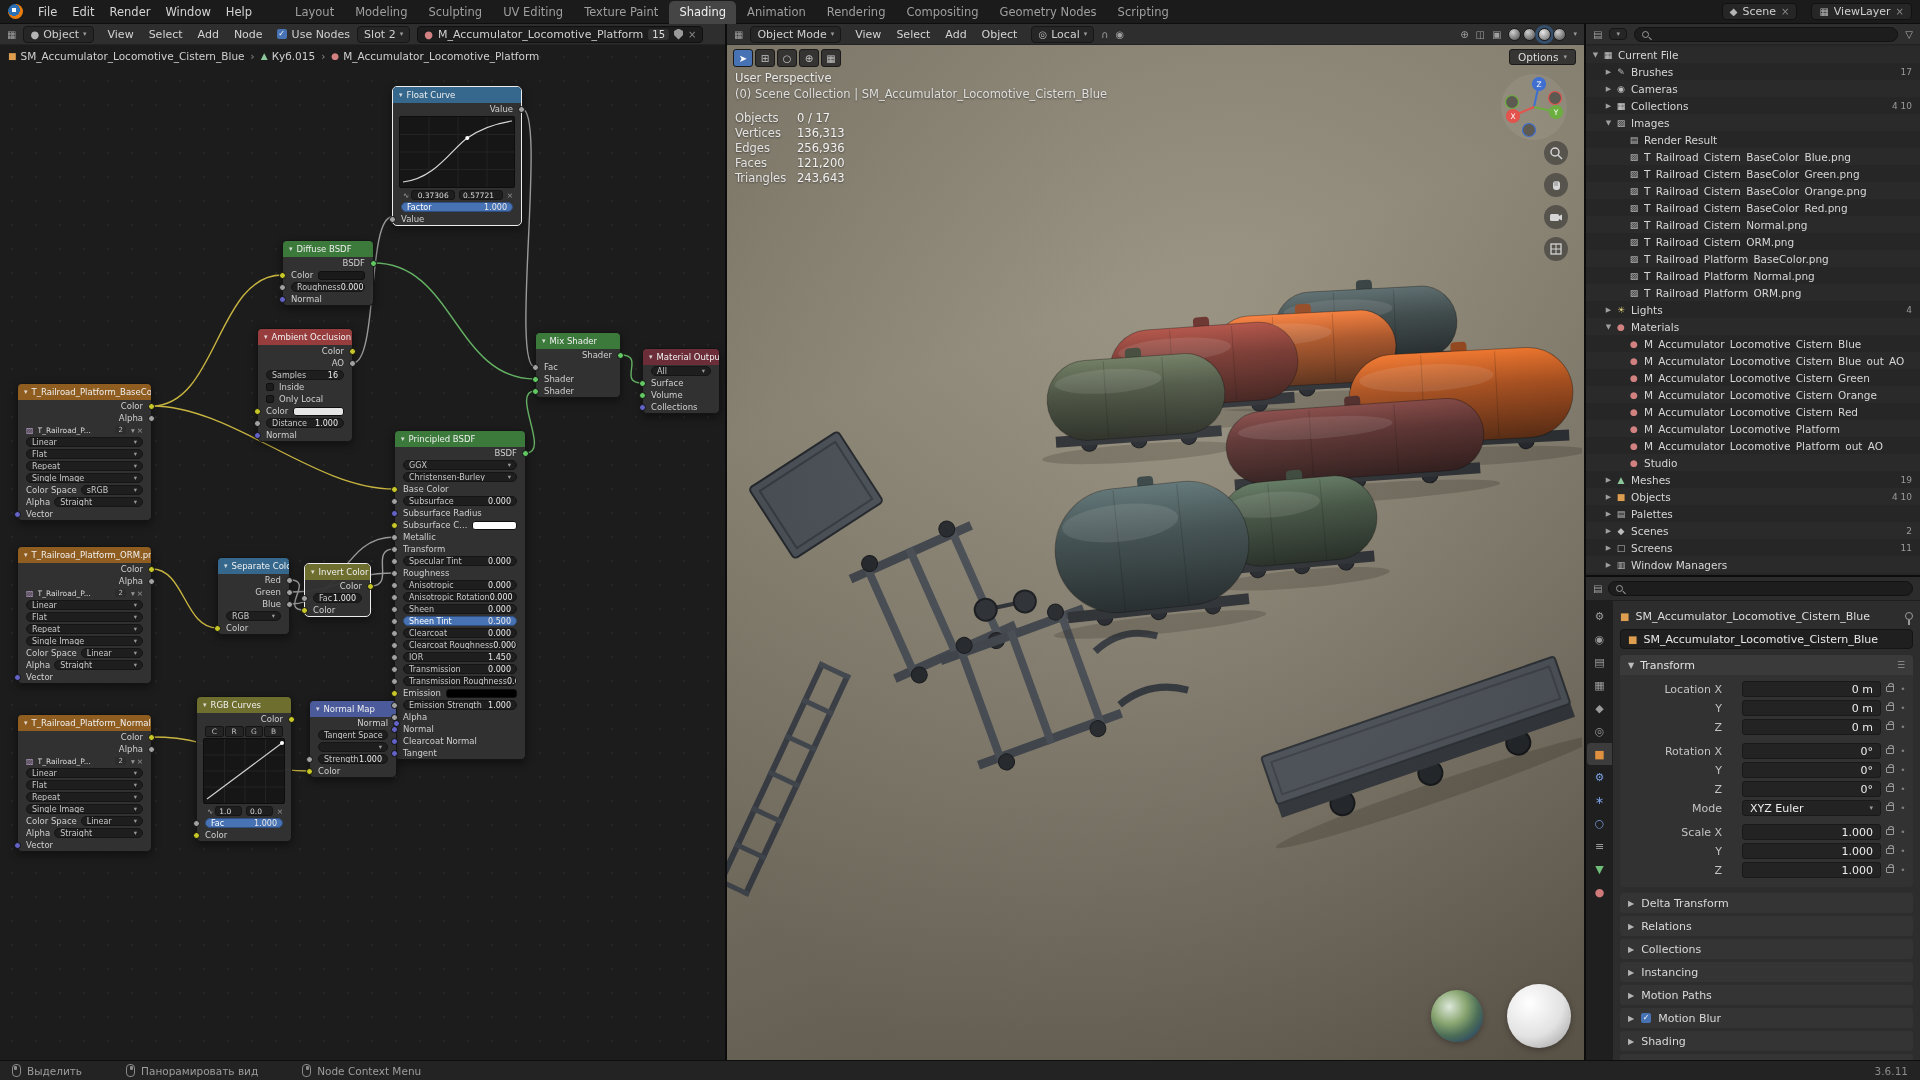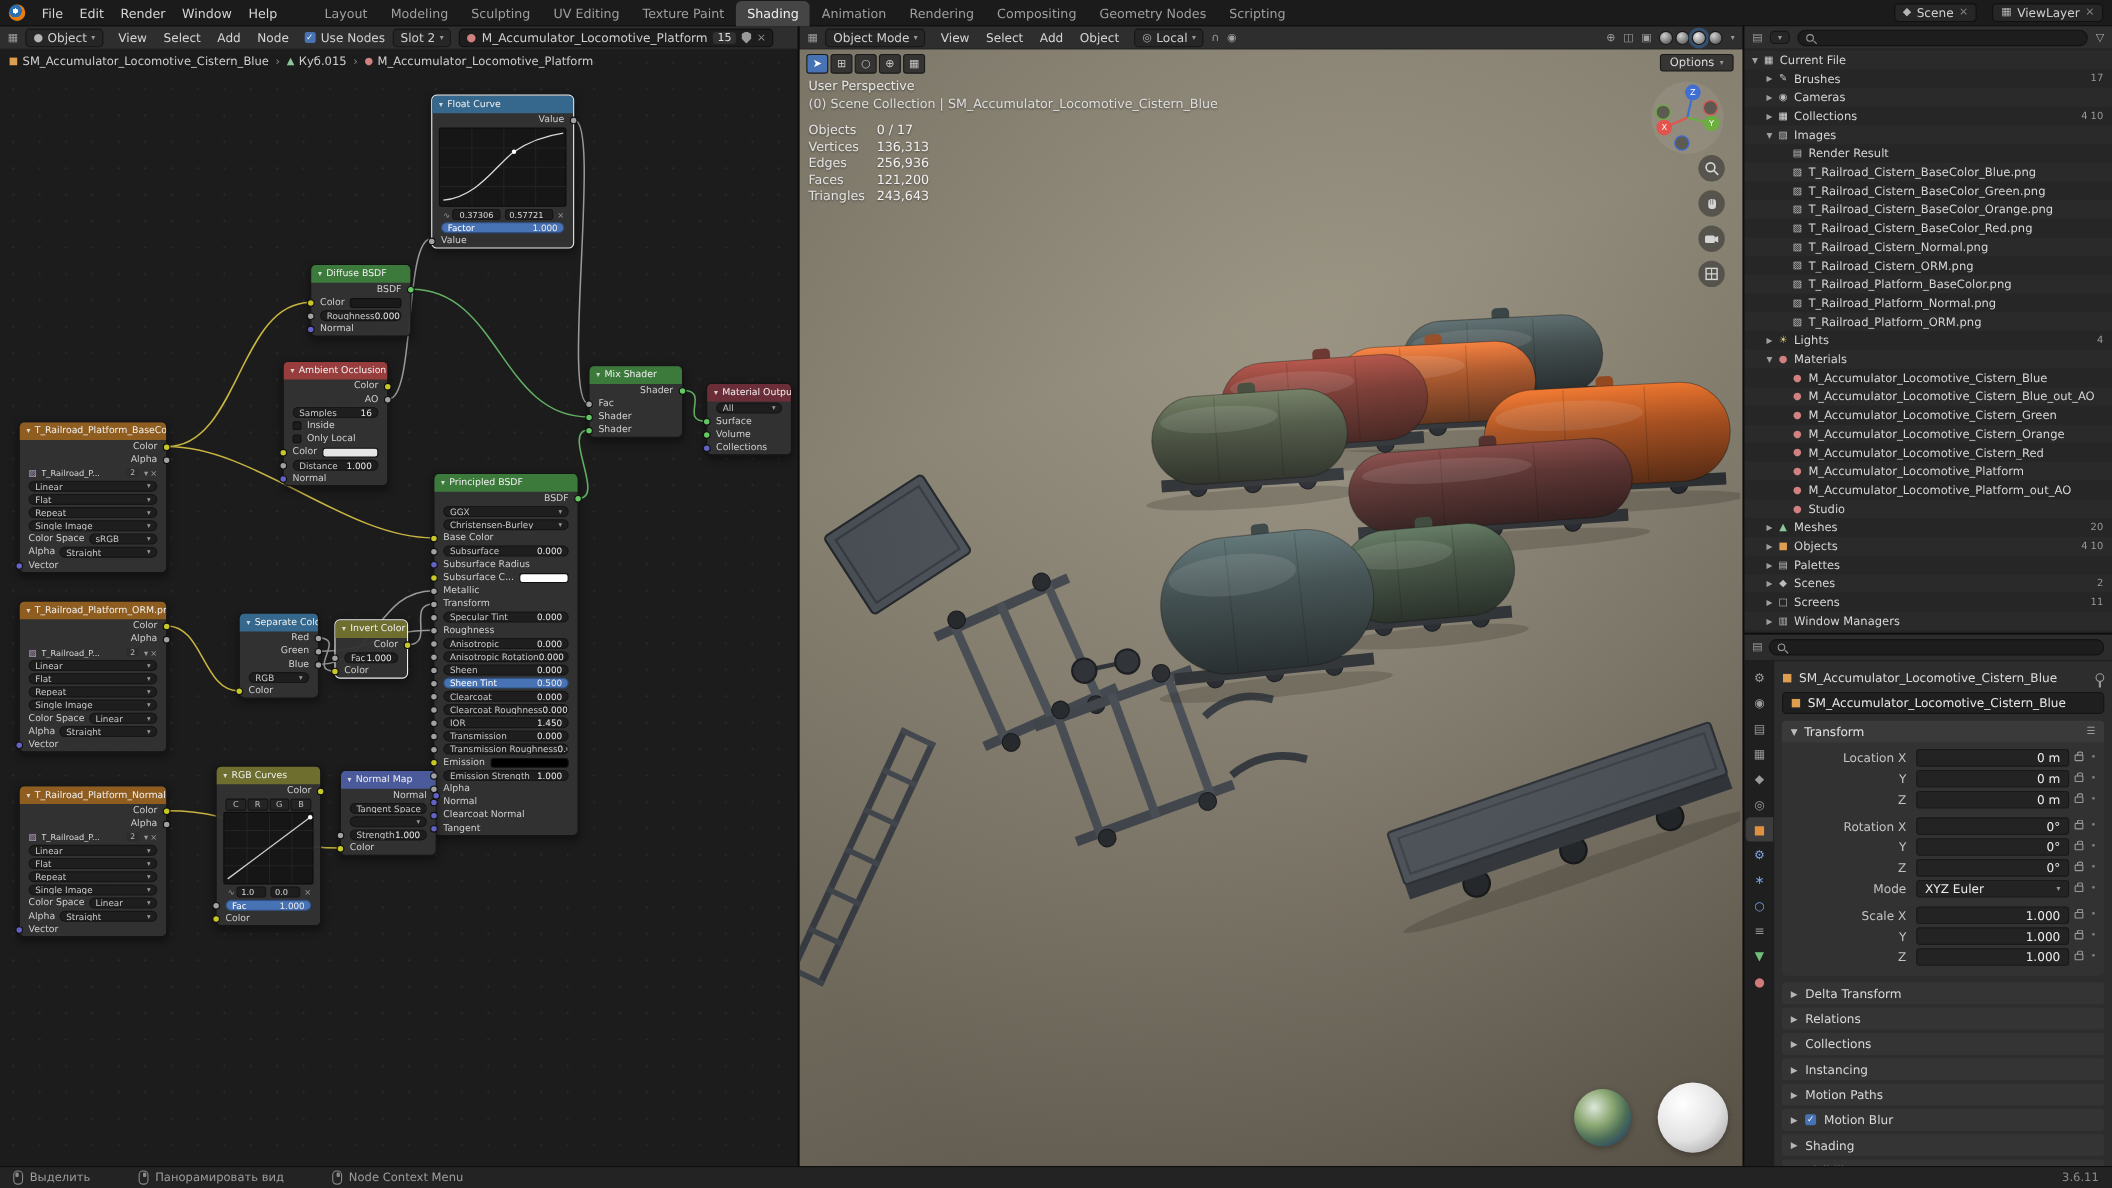--- a/index.html
+++ b/index.html
@@ -112,21 +112,21 @@
   #props-content{flex:1;background:#2d2d2d;padding:5px 7px;overflow:hidden;font-size:11px;}
   .props-crumb{display:flex;align-items:center;gap:6px;height:20px;color:#dcdcdc;}
   .pin{width:8px;height:8px;border:1.4px solid #9a9a9a;border-radius:50%;position:relative;margin-left:auto;}
   .pin::after{content:"";position:absolute;left:2.4px;top:7px;width:1.6px;height:5px;background:#9a9a9a;}
   .props-name{display:flex;align-items:center;gap:6px;background:#1f1f1f;border:1px solid #141414;border-radius:4px;height:20px;padding:0 7px;margin:3px 0 6px;color:#e8e8e8;}
   .panel{background:#323232;border-radius:4px;margin-bottom:6px;overflow:hidden;}
   .panel-header{height:20px;background:#3a3a3a;display:flex;align-items:center;gap:6px;padding:0 8px;color:#e2e2e2;}
   .panel-header .ph-arrow{font-size:8px;color:#bdbdbd;}
   .panel-body{padding:5px 6px 7px;}
   .prow{display:flex;align-items:center;height:18px;margin-bottom:1px;}
-  .prow .plabel{width:116px;text-align:right;padding-right:9px;color:#c3c3c3;flex:none;}
+  .prow .plabel{width:116px;text-align:right;padding-right:20px;color:#c3c3c3;flex:none;}
   .pfield{flex:1;height:16px;background:#232323;border:1px solid #191919;border-radius:3px;display:flex;align-items:center;justify-content:flex-end;padding:0 7px;color:#ececec;}
   .pfield.dd{justify-content:space-between;}
   .lock{width:8px;height:6px;border:1px solid #9a9a9a;border-radius:1px;position:relative;margin:0 5px;flex:none;}
   .lock::before{content:"";position:absolute;top:-4px;left:1px;width:4px;height:3px;border:1px solid #9a9a9a;border-bottom:none;border-radius:3px 3px 0 0;}
   .pdot{color:#7d7d7d;font-size:9px;flex:none;width:8px;text-align:center;}
   .pgap{height:5px;}
   .section{height:20px;background:#343434;border-radius:3px;display:flex;align-items:center;gap:7px;padding:0 8px;margin-bottom:3px;color:#d9d9d9;}
   .section .ph-arrow{font-size:8px;color:#b5b5b5;}
 
   
@@ -1326,21 +1326,21 @@
             </div>
             <div class="ot-row" style="padding-left: 30px;">
               <span class="ot-arrow"></span>
               <span class="ot-ico" style="color: rgb(210, 129, 129);">●</span>
               <span class="ot-label">Studio</span>
             </div>
             <div class="ot-row" style="padding-left: 17px;">
               <span class="ot-arrow">▶</span>
               <span class="ot-ico" style="color: rgb(140, 199, 154);">▲</span>
               <span class="ot-label">Meshes</span>
-              <span class="ot-badge">20</span>
+              <span class="ot-badge">19</span>
             </div>
             <div class="ot-row" style="padding-left: 17px;">
               <span class="ot-arrow">▶</span>
               <span class="ot-ico" style="color: rgb(221, 158, 79);">■</span>
               <span class="ot-label">Objects</span>
               <span class="ot-badge">4  10</span>
             </div>
             <div class="ot-row" style="padding-left: 17px;">
               <span class="ot-arrow">▶</span>
               <span class="ot-ico" style="color: rgb(189, 189, 189);">▤</span>

